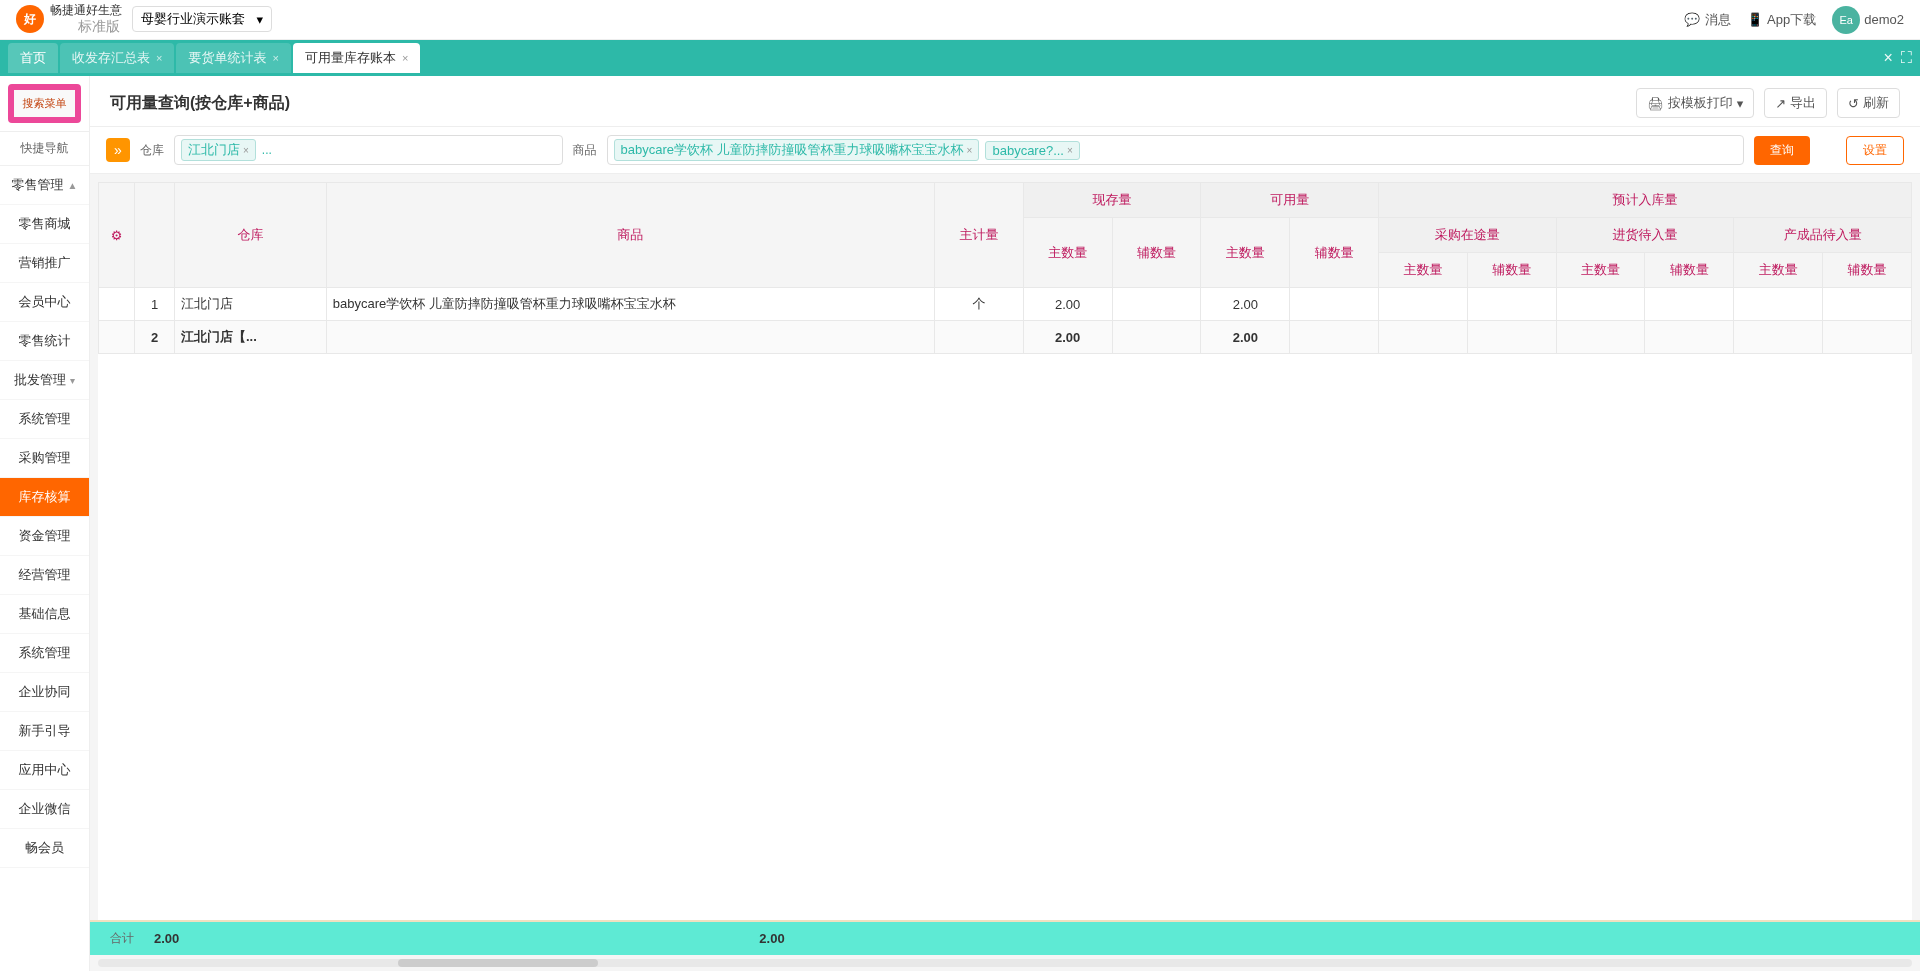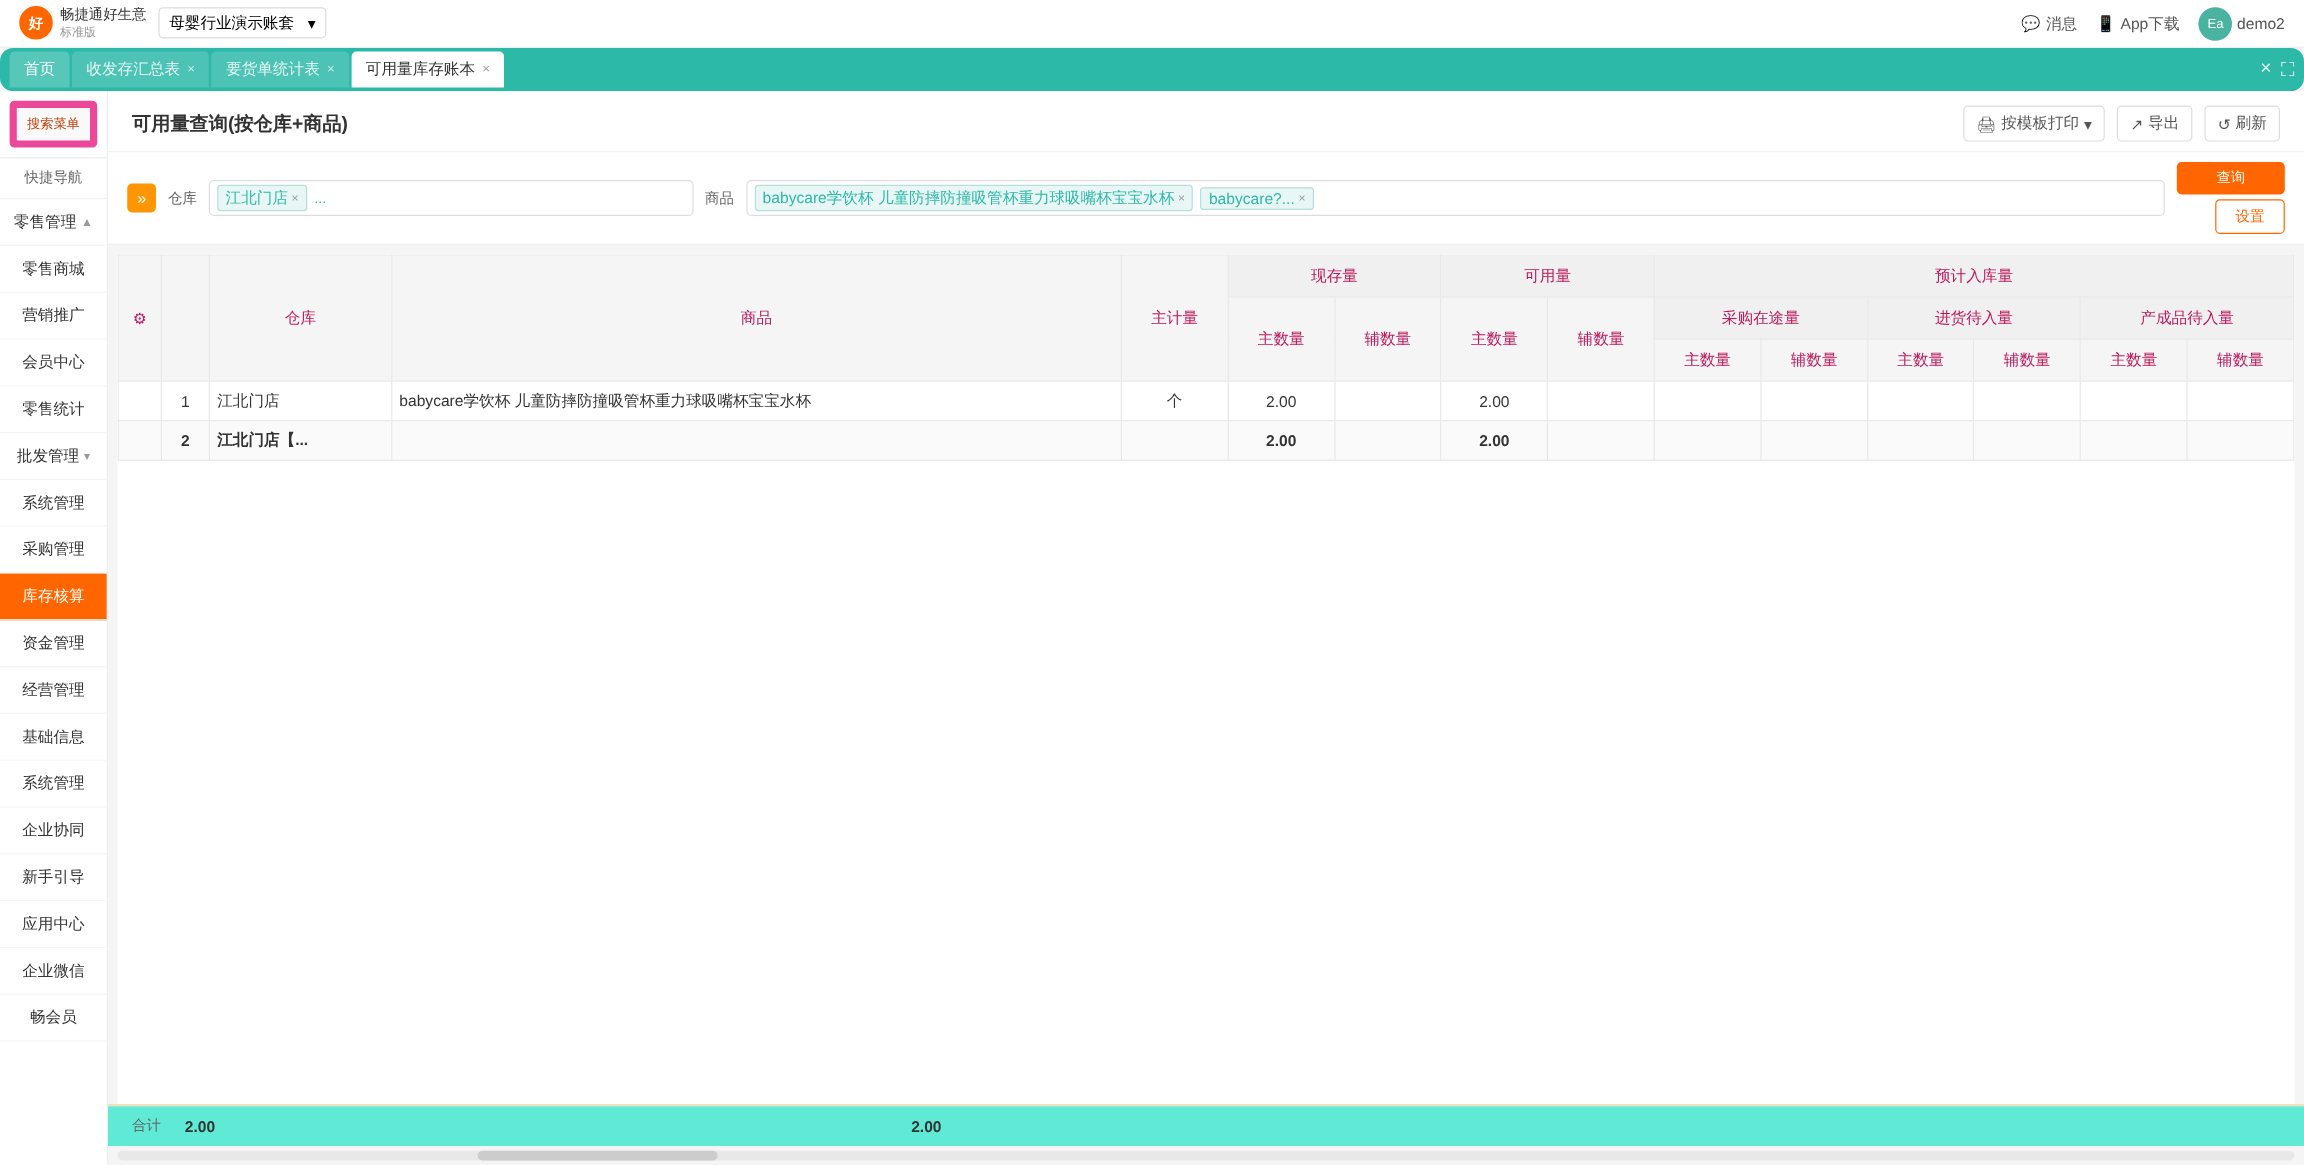--- a/index.html
+++ b/index.html
@@ -12,35 +12,34 @@
       display: flex;
       align-items: center;
       justify-content: space-between;
       border-bottom: 1px solid #eee;
       padding: 0 16px;
     }
     .top-bar-left { display: flex; align-items: center; gap: 10px; }
     .logo-area { display: flex; align-items: center; gap: 6px; }
     .logo-icon { width: 28px; height: 28px; background: #ff6600; border-radius: 50%; display: flex; align-items: center; justify-content: center; color: white; font-size: 12px; font-weight: bold; }
     .logo-text { font-size: 12px; color: #333; line-height: 1.2; }
-    .version-tag { font-size: 10px; color: #999; }
+    .version-tag { font-size: 14px; color: #999; margin-left: 28px; }
     .industry-selector { display: flex; align-items: center; gap: 4px; border: 1px solid #ddd; border-radius: 4px; padding: 3px 8px; cursor: pointer; background: #fff; min-width: 140px; justify-content: space-between; }
     .top-bar-right { display: flex; align-items: center; gap: 16px; }
     .top-right-item { display: flex; align-items: center; gap: 4px; cursor: pointer; color: #555; font-size: 12px; }
     .avatar { width: 28px; height: 28px; border-radius: 50%; background: #4ab3a0; display: flex; align-items: center; justify-content: center; color: white; font-size: 11px; }
 
     
     .tab-bar {
       height: 36px;
       background: #2db9a8;
       display: flex;
       align-items: center;
       padding: 0 8px;
       gap: 2px;
-      border-radius: 11px;
     }
     .tab {
       height: 30px;
       padding: 0 12px;
       border-radius: 4px 4px 0 0;
       display: flex;
       align-items: center;
       gap: 6px;
       cursor: pointer;
       font-size: 12px;
@@ -165,21 +164,21 @@
       display: flex; align-items: center; gap: 6px; flex-wrap: wrap; flex: 1;
       border: 1px solid #ddd; border-radius: 4px; padding: 3px 6px; min-height: 28px;
     }
     .filter-tag {
       background: #e8f7f5; border: 1px solid #b2e0db; border-radius: 3px;
       padding: 1px 6px; font-size: 11px; color: #2db9a8;
       display: flex; align-items: center; gap: 3px;
     }
     .filter-tag-close { cursor: pointer; color: #999; font-size: 10px; }
     .filter-more { color: #2db9a8; cursor: pointer; font-size: 12px; }
-    .filter-actions { display: flex; flex-direction: column; gap: 4px; }
+    .filter-actions { display: flex; gap: 4px; }
     .btn-query {
       background: #ff6600; color: white; border: none;
       padding: 5px 16px; border-radius: 4px; cursor: pointer; font-size: 12px;
     }
     .btn-settings {
       background: white; color: #ff6600; border: 1px solid #ff6600;
       padding: 5px 16px; border-radius: 4px; cursor: pointer; font-size: 12px; margin-left: 32px;
     }
 
     

